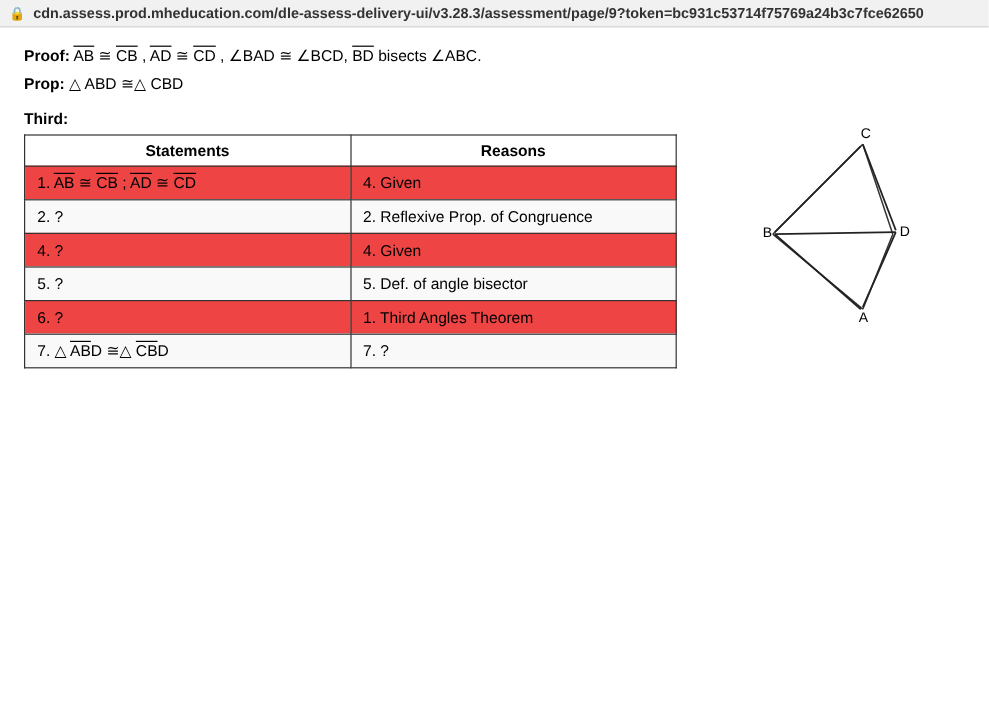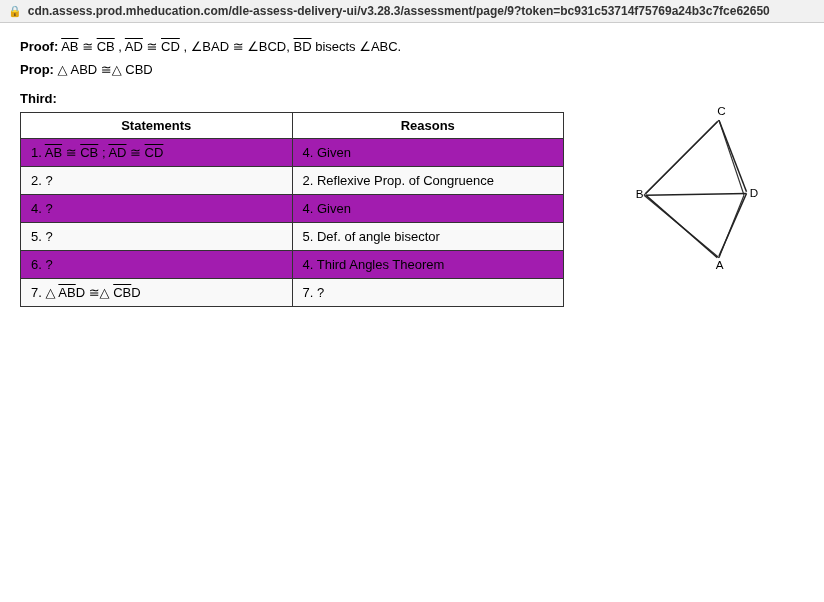--- a/index.html
+++ b/index.html
@@ -88,21 +88,21 @@
       border: 1px solid #333;
       padding: 5px 10px;
       font-weight: bold;
       background: #fff;
     }
 
     .proof-table td {
       border: 1px solid #333;
       padding: 6px 10px;
       vertical-align: top;
-      background: #a21caf;
+      background: #ef4444;
     }
 
     .proof-table tr:nth-child(even) td {
       background: #f9f9f9;
     }
 
     .diagram-svg {
       width: 200px;
       height: 200px;
     }
@@ -153,21 +153,21 @@
             <tr>
               <td>4. ?</td>
               <td>4. Given</td>
             </tr>
             <tr>
               <td>5. ?</td>
               <td>5. Def. of angle bisector</td>
             </tr>
             <tr>
               <td>6. ?</td>
-              <td>4. Third Angles Theorem</td>
+              <td>1. Third Angles Theorem</td>
             </tr>
             <tr>
               <td>7. △ <span style="text-decoration:overline">AB</span>D ≅△ <span style="text-decoration:overline">CB</span>D</td>
               <td>7. ?</td>
             </tr>
           </tbody>
       </table>
     </div>
 
     <div class="diagram-section">

